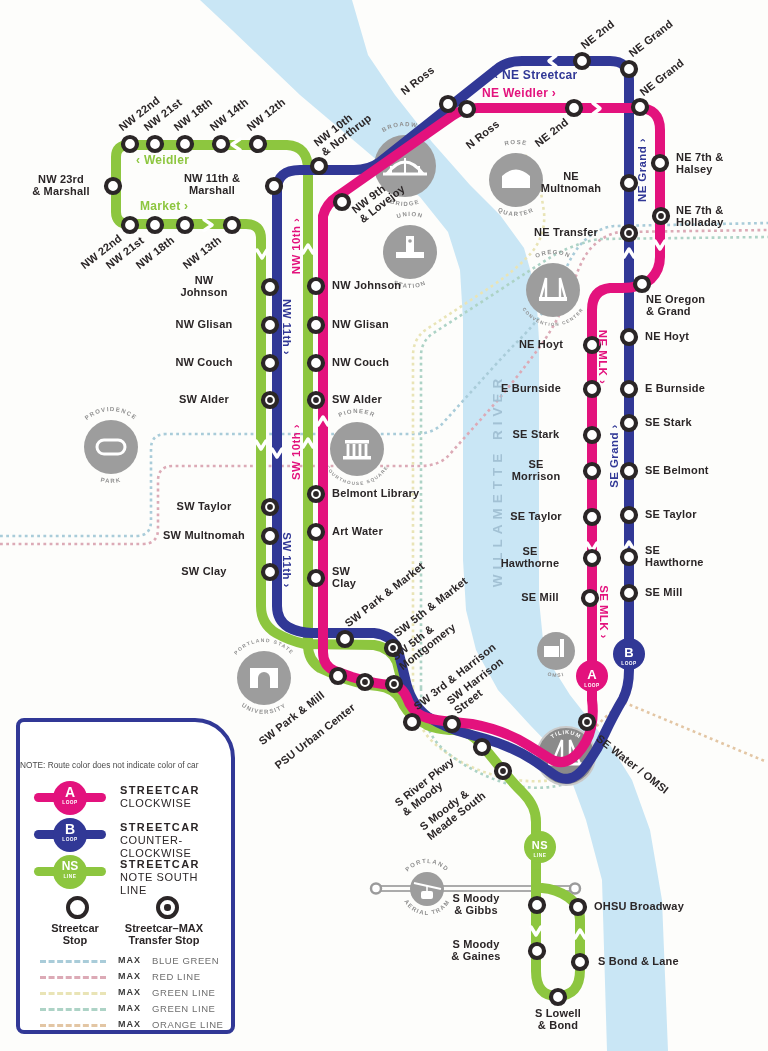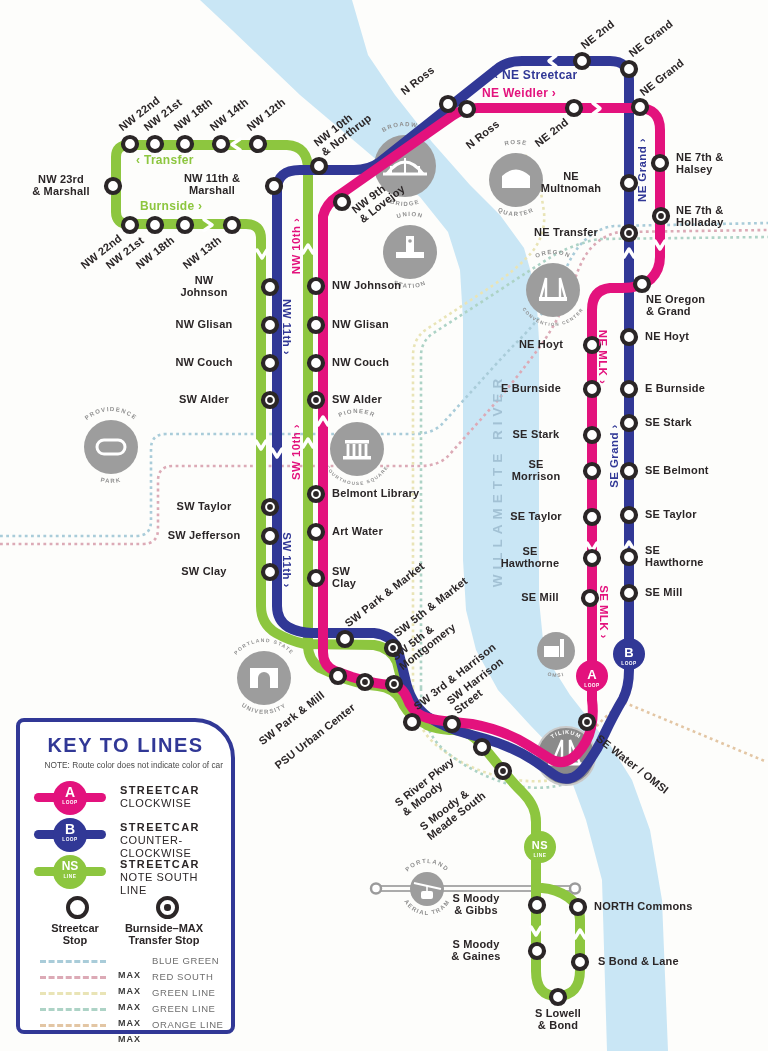--- a/index.html
+++ b/index.html
@@ -19,39 +19,39 @@
   .dir{position:absolute;font:700 12px/12px "Liberation Sans",sans-serif;white-space:nowrap;letter-spacing:.3px}
   .pink{color:#E3127D}.blue{color:#313896}.green{color:#8DC63F}
   .riverlbl{position:absolute;left:327px;top:473px;width:340px;text-align:center;
        font:700 13.5px "Liberation Sans",sans-serif;color:#A2C1D4;letter-spacing:5px;
        transform:rotate(-90deg)}
   
   .key{position:absolute;left:16px;top:718px;width:219px;height:316px;background:#fff;
        border:4px solid #313896;border-radius:8px 40px 8px 8px;box-sizing:border-box}
   .ktitle{position:absolute;top:12px;left:0;right:0;text-align:center;color:#313896;
        font:700 20px "Liberation Sans",sans-serif;letter-spacing:1.5px}
-  .knote{position:absolute;top:38px;left:0;right:8px;text-align:right;color:#4A4A4A;
+  .knote{position:absolute;top:38px;left:0;right:16px;text-align:left;color:#4A4A4A;
        font:400 8.3px "Liberation Sans",sans-serif}
   .krow{position:absolute;left:12px;height:36px;width:195px}
   .kbar{position:absolute;left:2px;top:13px;width:72px;height:9px;border-radius:5px}
   .kbadge{position:absolute;left:21px;top:1px;width:34px;height:34px;border-radius:50%;
        color:#fff;text-align:center;box-sizing:border-box}
   .kbl{font:700 14px/15px "Liberation Sans",sans-serif;padding-top:4px}
   .kbs{font:700 4.8px/5px "Liberation Sans",sans-serif;letter-spacing:.5px}
   .ktx{position:absolute;left:88px;top:4px;font:700 11px/13px "Liberation Sans",sans-serif;
        letter-spacing:1.4px;color:#2B2627}
   .ksub{font:400 11px/13px "Liberation Sans",sans-serif;letter-spacing:.6px;color:#2B2627}
   .kstop{position:absolute;width:15px;height:15px;border:4.2px solid #2B2627;border-radius:50%;background:#fff}
   .kstop.dot::after{content:"";position:absolute;left:4.2px;top:4.2px;width:6.5px;height:6.5px;
        border-radius:50%;background:#2B2627}
   .kstoplbl{position:absolute;text-align:center;font:700 11px/12px "Liberation Sans",sans-serif;
        color:#2B2627;white-space:pre-line}
   .kmaxrow{position:absolute;left:12px;height:16px;width:200px}
   .kswatch{position:absolute;left:8px;top:6px;width:66px;border-top:3px dashed}
-  .kmax{position:absolute;left:86px;top:16px;font:700 9px "Liberation Sans",sans-serif;
+  .kmax{position:absolute;left:86px;top:1px;font:700 9px "Liberation Sans",sans-serif;
        color:#3A3A3A;letter-spacing:1px}
   .kname{position:absolute;left:120px;top:1px;font:400 9.5px "Liberation Sans",sans-serif;
        color:#6F6F6F;letter-spacing:.6px}
   
   .st{fill:#fff;stroke:#2B2627;stroke-width:4.2}
   .std{fill:#2B2627;stroke:none}
   .chev{fill:none;stroke:#fff;stroke-width:3.5;stroke-linecap:round;stroke-linejoin:round}
   .blt{font:700 13px "Liberation Sans",sans-serif;fill:#fff;text-anchor:middle}
   .bln{font:700 11px "Liberation Sans",sans-serif;fill:#fff;text-anchor:middle;letter-spacing:.5px}
   .bls{font:700 4.8px "Liberation Sans",sans-serif;fill:#fff;text-anchor:middle;letter-spacing:.5px}
@@ -370,54 +370,53 @@
 <div class="lbl" style="left:645px;top:545px">SE
 Hawthorne</div>
 <div class="lbl ra" style="left:505px;top:592px;width:70px">SE Mill</div>
 <div class="lbl" style="left:645px;top:587px">SE Mill</div>
 <div class="lbl ra" style="left:153px;top:275px;width:102px">NW
 Johnson</div>
 <div class="lbl ra" style="left:153px;top:319px;width:102px">NW Glisan</div>
 <div class="lbl ra" style="left:153px;top:357px;width:102px">NW Couch</div>
 <div class="lbl ra" style="left:153px;top:394px;width:102px">SW Alder</div>
 <div class="lbl ra" style="left:153px;top:501px;width:102px">SW Taylor</div>
-<div class="lbl ra" style="left:153px;top:530px;width:102px">SW Jefferson</div>
+<div class="lbl ra" style="left:153px;top:530px;width:102px">SW Multnomah</div>
 <div class="lbl ra" style="left:153px;top:566px;width:102px">SW Clay</div>
 <div class="lbl" style="left:332px;top:280px">NW Johnson</div>
 <div class="lbl" style="left:332px;top:319px">NW Glisan</div>
 <div class="lbl" style="left:332px;top:357px">NW Couch</div>
 <div class="lbl" style="left:332px;top:394px">SW Alder</div>
 <div class="lbl" style="left:332px;top:488px">Belmont Library</div>
 <div class="lbl" style="left:332px;top:526px">Art Water</div>
 <div class="lbl" style="left:332px;top:566px">SW
 Clay</div>
 <div class="lbl ra" style="left:431px;top:893px;width:90px">S Moody
 &amp; Gibbs</div>
-<div class="lbl" style="left:594px;top:901px">NORTH Commons</div>
+<div class="lbl" style="left:594px;top:901px">OHSU Broadway</div>
 <div class="lbl ra" style="left:431px;top:939px;width:90px">S Moody
 &amp; Gaines</div>
 <div class="lbl" style="left:598px;top:956px">S Bond &amp; Lane</div>
 <div class="lbl ctr" style="left:510px;top:1008px;width:96px">S Lowell
 &amp; Bond</div>
 
-<div class="dir green" style="left:136px;top:154px">‹ Transfer</div>
-<div class="dir green" style="left:140px;top:200px">Burnside ›</div>
+<div class="dir green" style="left:136px;top:154px">‹ Weidler</div>
+<div class="dir green" style="left:140px;top:200px">Market ›</div>
 <div class="dir blue" style="left:494px;top:69px">‹ NE Streetcar</div>
 <div class="dir pink" style="left:482px;top:87px">NE Weidler ›</div>
 <div class="vert vup pink" style="left:250px;top:240px">NW 10th ›</div>
 <div class="vert vdn blue" style="left:241px;top:321px">NW 11th ›</div>
 <div class="vert vup pink" style="left:250px;top:446px">SW 10th ›</div>
 <div class="vert vdn blue" style="left:241px;top:554px">SW 11th ›</div>
 <div class="vert vup blue" style="left:596px;top:164px">NE Grand ›</div>
 <div class="vert vup blue" style="left:568px;top:450px">SE Grand ›</div>
 <div class="vert vdn pink" style="left:557px;top:351px">NE MLK ›</div>
 <div class="vert vdn pink" style="left:558px;top:606px">SE MLK ›</div>
 
 <div class="key">
-  <div class="ktitle">KEY TO LINES</div>
   <div class="knote">NOTE: Route color does not indicate color of car</div>
 
   <div class="krow" style="top:58px">
     <div class="kbar" style="background:#E3127D"></div>
     <div class="kbadge" style="background:#E3127D">
       <div class="kbl">A</div>
       <div class="kbs">LOOP</div>
     </div>
     <div class="ktx">
       <div>STREETCAR</div>
@@ -446,32 +445,32 @@
     <div class="kt x ktx">
       <div>STREETCAR</div>
       <div class="ksub">NOTE SOUTH LINE</div>
     </div>
   </div>
 
   <div class="kstop" style="left:46px;top:174px"></div>
   <div class="kstop dot" style="left:136px;top:174px"></div>
   <div class="kstoplbl" style="left:10px;top:200px;width:90px">Streetcar
 Stop</div>
-  <div class="kstoplbl" style="left:88px;top:200px;width:112px">Burnside–MAX
+  <div class="kstoplbl" style="left:88px;top:200px;width:112px">Streetcar–MAX
 Transfer Stop</div>
 
   <div class="kmaxrow" style="top:232px">
     <div class="kswatch" style="border-color:#A9CCD9"></div>
     <div class="kmax">MAX</div>
     <div class="kname">BLUE GREEN</div>
   </div>
   <div class="kmaxrow" style="top:248px">
     <div class="kswatch" style="border-color:#DCAAB6"></div>
     <div class="kmax">MAX</div>
-    <div class="kname">RED SOUTH</div>
+    <div class="kname">RED LINE</div>
   </div>
   <div class="kmaxrow" style="top:264px">
     <div class="kswatch" style="border-color:#E9E4B6"></div>
     <div class="kmax">MAX</div>
     <div class="kname">GREEN LINE</div>
   </div>
   <div class="kmaxrow" style="top:280px">
     <div class="kswatch" style="border-color:#ADD3C6"></div>
     <div class="kmax">MAX</div>
     <div class="kname">GREEN LINE</div>

